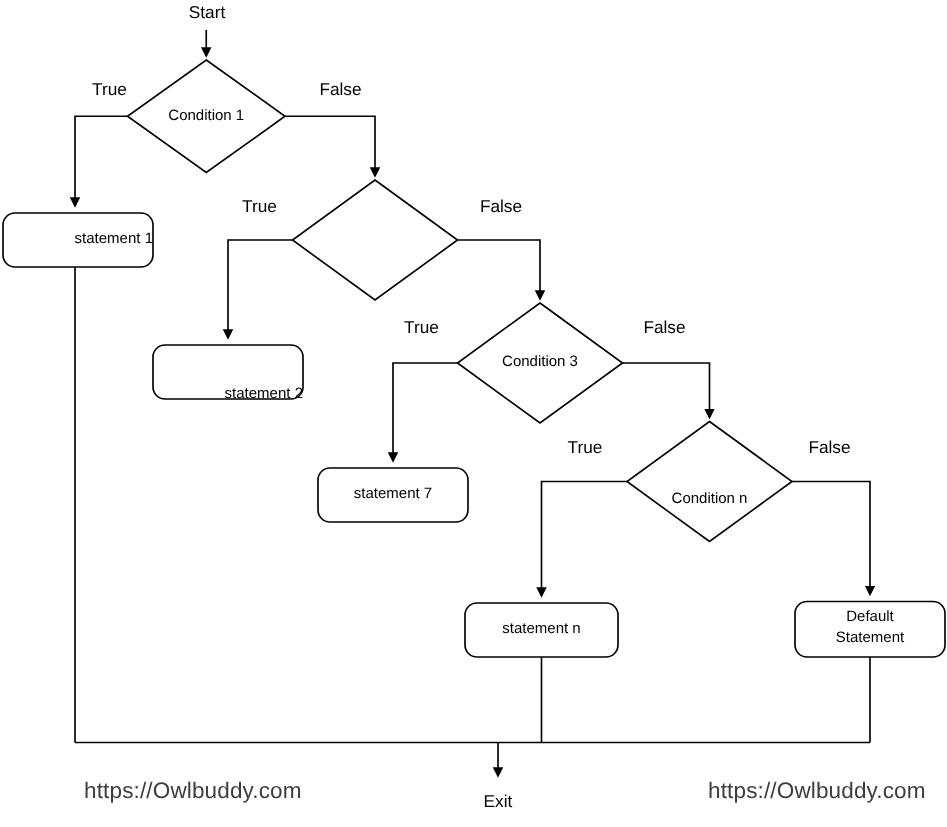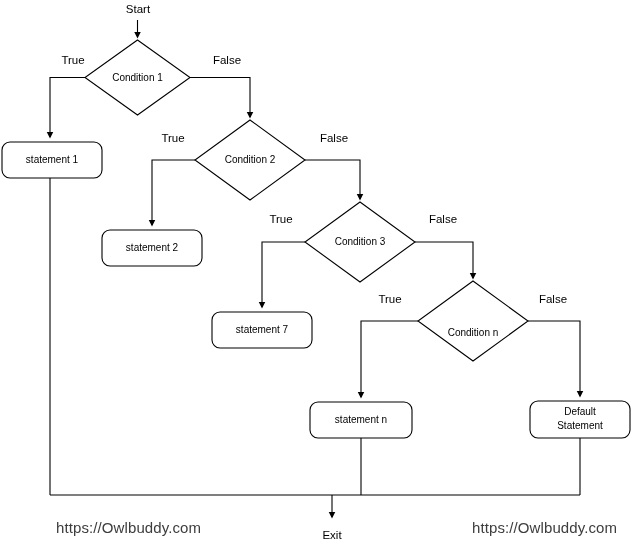--- a/index.html
+++ b/index.html
@@ -110,26 +110,25 @@
 
       <line x1="332" y1="495" x2="332" y2="517" marker-end="url(#arrow)"></line>
 
     </g>
   </svg>
 
   <div class="terminal-label" style="left:117px; top:3px; width:42px;">Start</div>
   <div class="terminal-label" style="left:311px; top:529px; width:42px;">Exit</div>
 
   <div class="shape-label" style="left:85px; top:71px; width:105px;">Condition 1</div>
-  <div class="shape-label" style="left:195px; top:153px; width:110px;">Condition 2</div>
   <div class="shape-label" style="left:305px; top:235px; width:110px;">Condition 3</div>
   <div class="shape-label" style="left:418px; top:314px; width:110px;margin-top:12px;">Condition n</div>
 
-  <div class="shape-label" style="left:2px; top:153px; width:100px;">statement 1</div>
-  <div class="shape-label" style="left:102px; top:241px; width:100px;">statement 2</div>
+  <div class="shape-label" style="left:2px; top:153px; width:100px;text-align:right;">statement 1</div>
+  <div class="shape-label" style="left:102px; top:256px; width:100px;text-align:right;">statement 2</div>
   <div class="shape-label" style="left:212px; top:323px; width:100px;">statement 7</div>
   <div class="shape-label" style="left:530px; top:405px; width:100px;">Default
 Statement</div>
   <div class="shape-label" style="left:310px; top:413px; width:102px;">statement n</div>
 
   <div class="edge-label" style="left:53px; top:54px; width:40px;">True</div>
   <div class="edge-label" style="left:206px; top:54px; width:42px;">False</div>
   <div class="edge-label" style="left:153px; top:132px; width:40px;">True</div>
   <div class="edge-label" style="left:313px; top:132px; width:42px;">False</div>
   <div class="edge-label" style="left:261px; top:213px; width:40px;">True</div>

